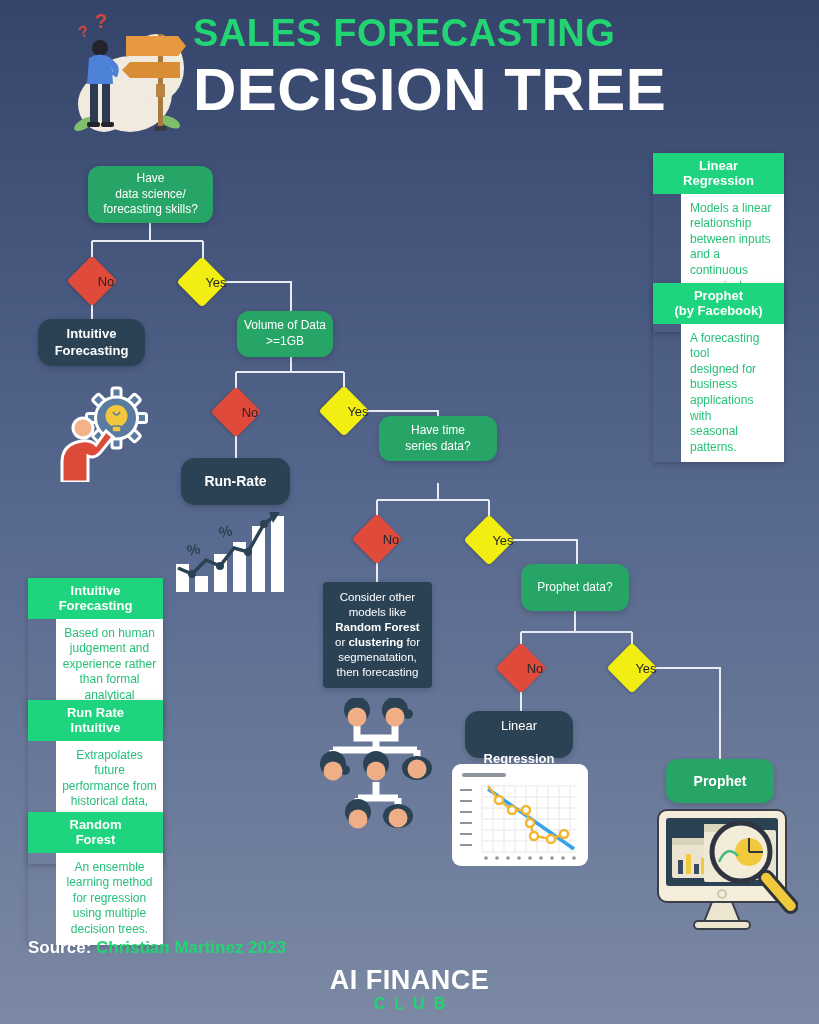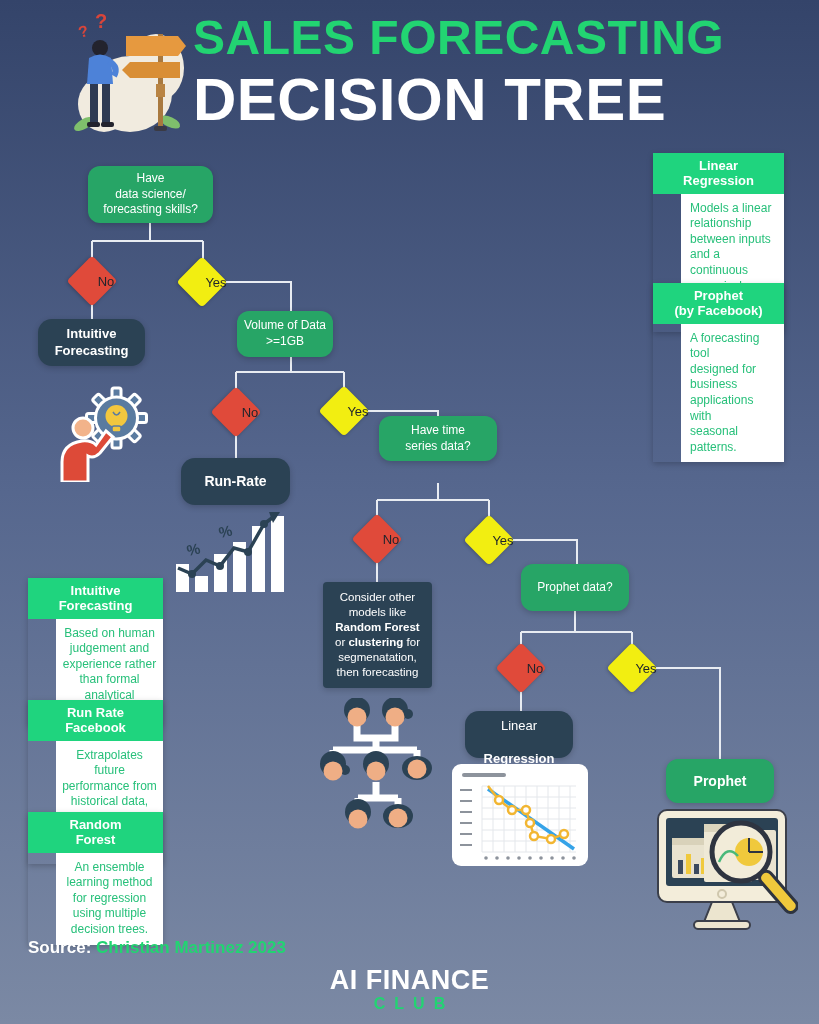--- a/index.html
+++ b/index.html
@@ -6,21 +6,21 @@
   body{font-family:"Liberation Sans",sans-serif;}
   #canvas{
     position:relative;width:819px;height:1024px;overflow:hidden;
     background:linear-gradient(180deg,var(--bg-top,#34446a) 0%,var(--bg-mid,#56678e) 48%,var(--bg-bottom,#7b89a4) 100%);
   }
   .connectors{position:absolute;left:0;top:0;}
   .connectors path{stroke:var(--connector,#e8ecf2);stroke-width:2;fill:none;}
 
   
   .title-block{position:absolute;left:193px;top:14px;}
-  .title-line1{color:var(--green-title,#22d472);font-size:48px;font-weight:bold;letter-spacing:0.5px;line-height:1.0;}
+  .title-line1{color:var(--green-title,#22d472);font-size:38px;font-weight:bold;letter-spacing:0.5px;line-height:1.0;}
   .title-line2{color:#ffffff;font-size:60px;font-weight:bold;letter-spacing:0.5px;line-height:1.0;margin-top:8px;}
 
   
   .node{position:absolute;display:flex;align-items:center;justify-content:center;text-align:center;
         color:#fff;white-space:pre-line;box-shadow:0 2px 6px rgba(0,0,0,0.2);}
   .node-green{background:var(--green-node,#27a566);border-radius:12px;font-size:12px;line-height:1.3;}
   .node-dark{background:var(--dark-node,#2b4254);border-radius:14px;font-size:13px;line-height:1.3;}
   .bold{font-weight:bold;}
 
   .diamond{position:absolute;width:48px;height:48px;display:flex;align-items:center;justify-content:center;
@@ -302,21 +302,21 @@
     <div class="card-header">Intuitive
 Forecasting</div>
     <div class="card-body">Based on human
 judgement and
 experience rather
 than formal
 analytical methods.</div>
   </div>
   <div class="card" style="left:28px;top:700px;">
     <div class="card-header">Run Rate
-Facebook</div>
+Intuitive</div>
     <div class="card-body">Extrapolates future
 performance from
 historical data,
 assuming current
 conditions continue.</div>
   </div>
   <div class="card" style="left:28px;top:812px;">
     <div class="card-header">Random
 Forest</div>
     <div class="card-body">An ensemble

